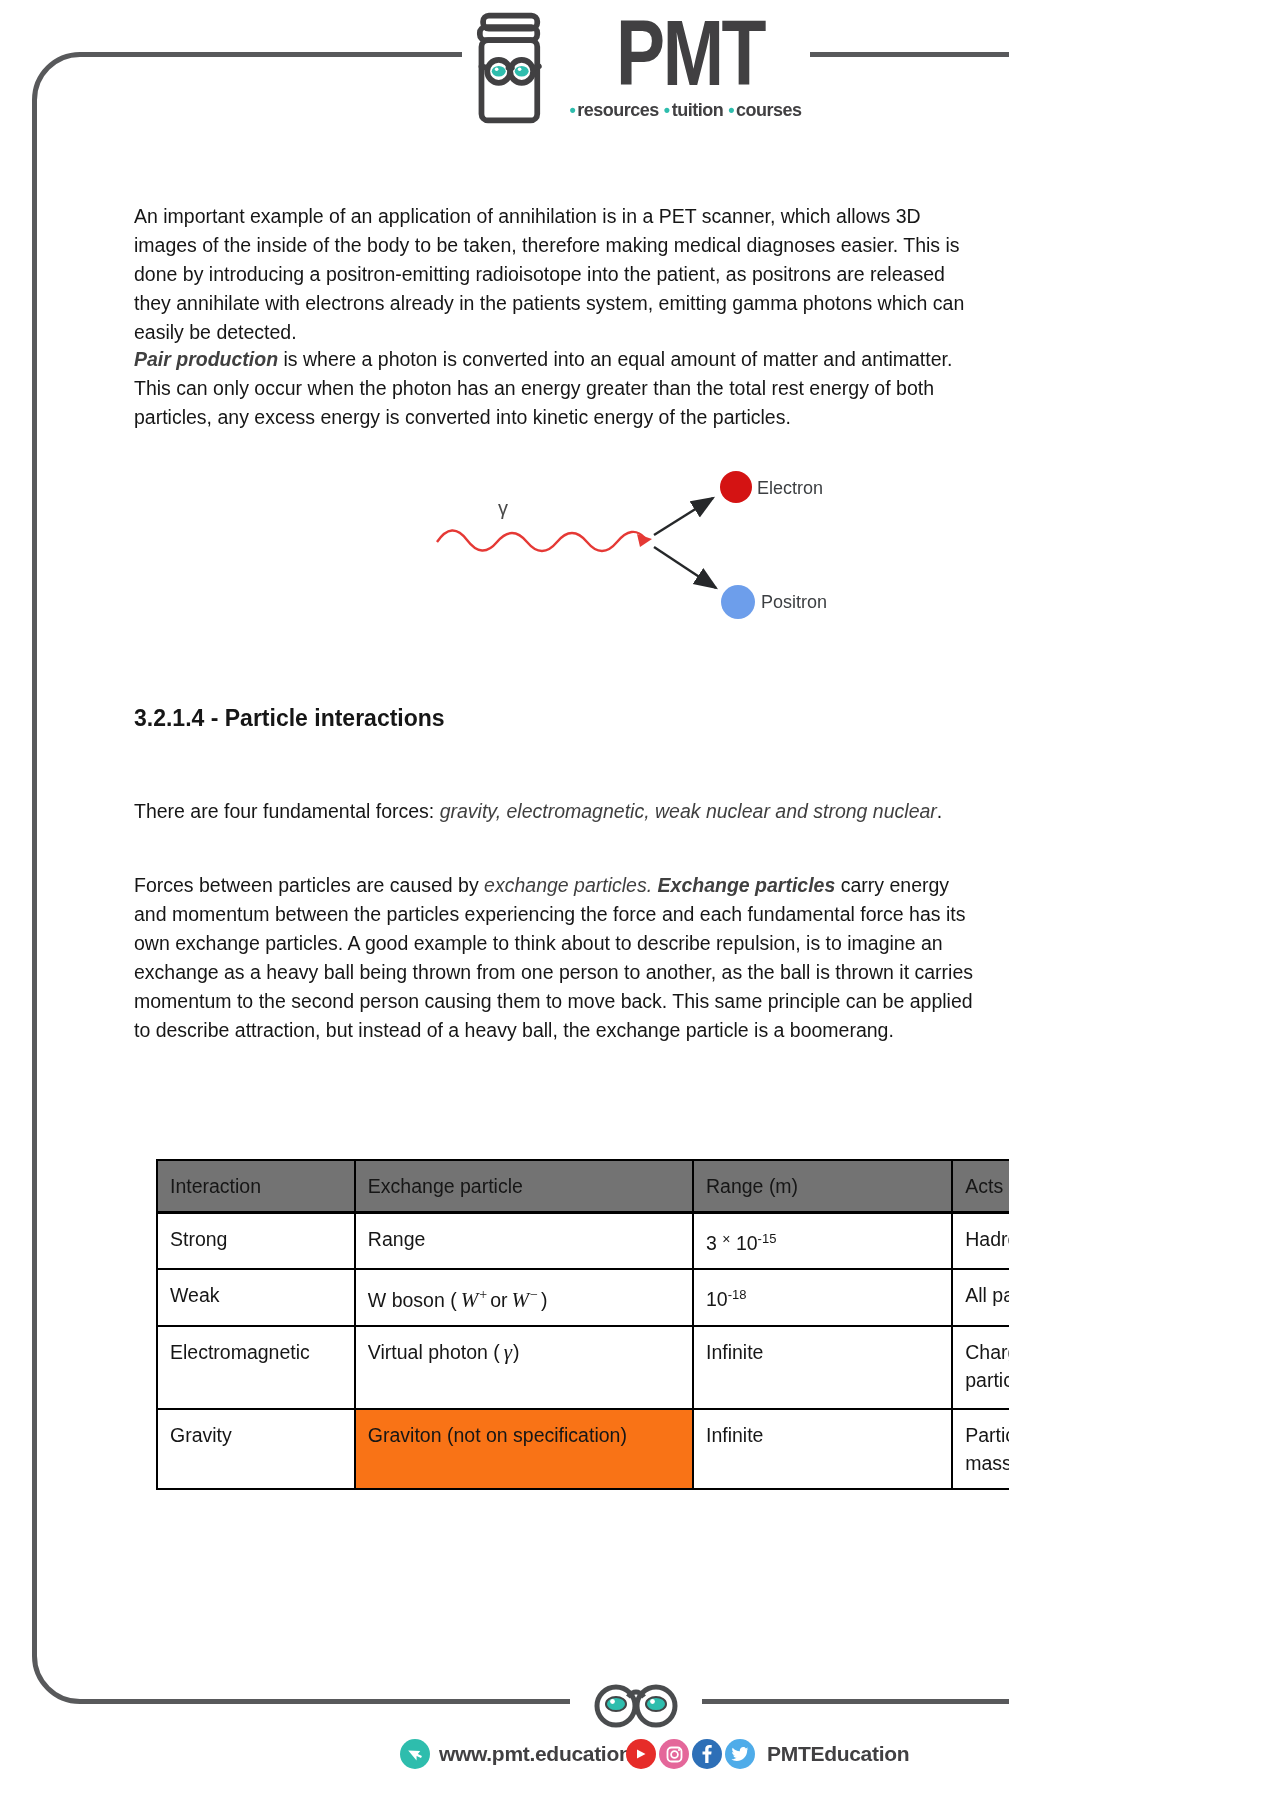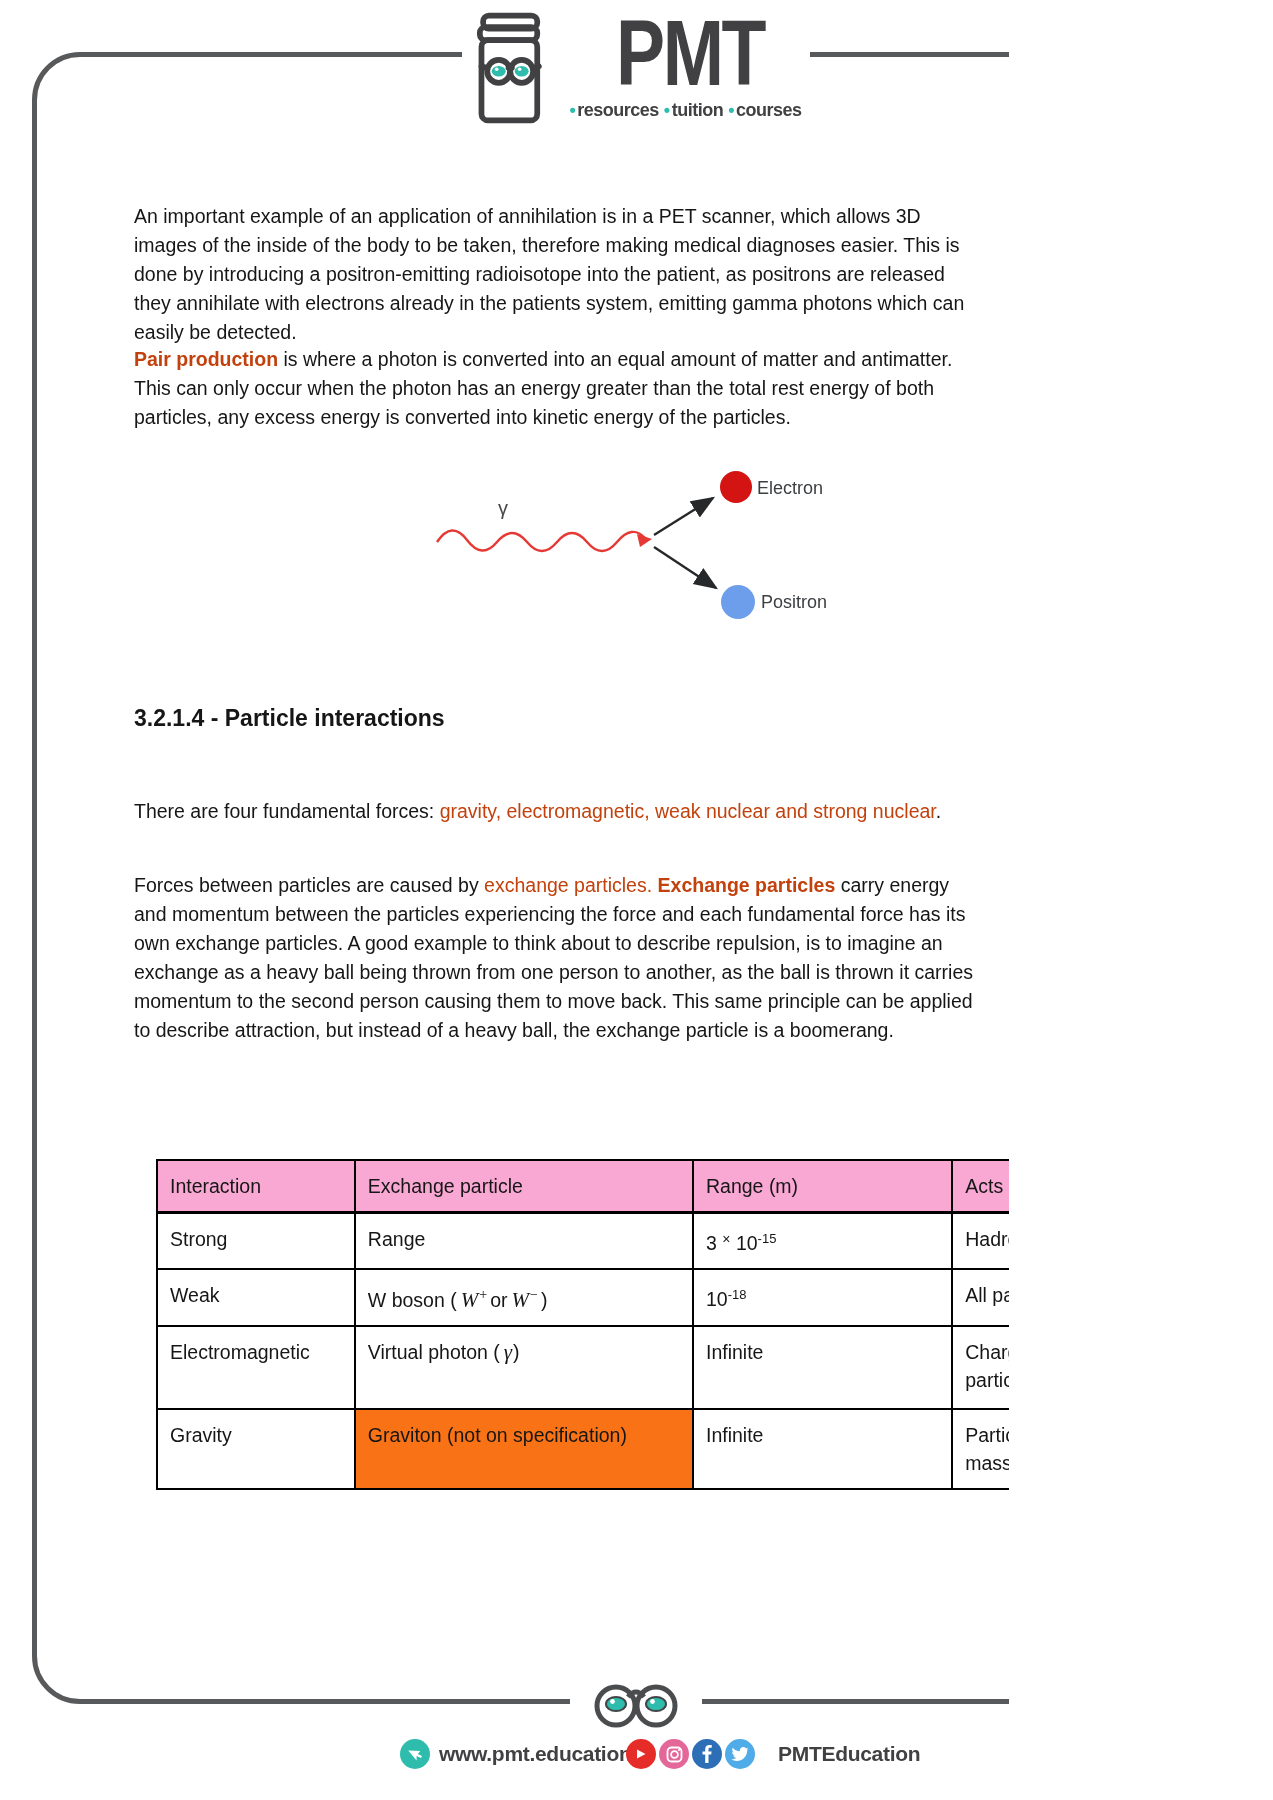--- a/index.html
+++ b/index.html
@@ -11,52 +11,52 @@
 
   
   .logo-wrap { position:absolute; left:462px; top:10px; width:348px; height:126px; background:#fff; display:flex; justify-content:center; align-items:flex-start; gap:12px; }
   .brand-block { display:flex; flex-direction:column; align-items:flex-end; }
   .brand-text { font-weight:700; font-size:92px; line-height:86px; letter-spacing:-3px; color:#414042; transform:scaleX(.80); transform-origin:left top; }
   .tagline { margin-top:4px; font-size:18px; font-weight:700; color:#414042; letter-spacing:-.5px; white-space:nowrap; }
   .tagline .dot { color:#2ebdad; margin:0 2px 0 5px; }
 
   
   .para { position:absolute; left:134px; width:845px; font-size:19.5px; line-height:29px; }
-  .red { color:#c2410c; }
+  .red { color:#404040;font-style:italic; }
   .bold { font-weight:700; }
   #p1 { top:160px;margin-top:42px; }
   #p2 { top:345px; }
   .heading { position:absolute; left:134px; top:705px; font-size:23px; font-weight:700; }
   #p3 { top:772px;margin-top:25px; }
   #p4 { top:871px; }
 
   
   .diagram { position:absolute; left:400px; top:455px; }
   .diagram text { font-family:"Liberation Sans",sans-serif; }
 
   
   table.interactions { position:absolute; left:156px; top:1159px; width:962px; border-collapse:collapse; font-size:19.5px; }
   table.interactions td { border:2px solid #000; vertical-align:top; padding:11px 12px; line-height:28px; }
-  table.interactions tr.head td { background:#f9a8d4; border-bottom:3px solid #000; height:52px; }
+  table.interactions tr.head td { background:#737373; border-bottom:3px solid #000; height:52px; }
   tr.r1 td { height:55px; } tr.r2 td { height:56px; } tr.r3 td { height:83px; } tr.r4 td { height:80px; }
   td.gray { background:#f97316; }
   sup.exp { font-size:13px; vertical-align:7px; letter-spacing:0; }
   sup.times { font-size:14px; vertical-align:6px; }
   .mvar { font-family:"Liberation Serif",serif; font-style:italic; font-size:21px; margin:0 1px 0 4px; }
   sup.mexp { font-family:"Liberation Serif",serif; font-size:14px; vertical-align:8px; margin-right:3px; }
 
   
   .glasses-mask { position:absolute; left:570px; top:1692px; width:132px; height:18px; background:#fff; }
   .glasses { position:absolute; left:566px; top:1670px; }
   .footer-row { position:absolute; top:1739px; display:flex; align-items:center; }
   .footer-left { left:400px; gap:9px; }
   .footer-right { left:626px; gap:3px; }
   .footer-text { font-size:21px; font-weight:700; color:#414042; letter-spacing:-.3px; }
   .social { width:30px; height:30px; border-radius:50%; display:flex; align-items:center; justify-content:center; }
-  .handle { margin-left:20px; }
+  .handle { margin-left:9px; }
 </style>
 </head>
 <body>
 
 <div class="page">
 
   <div class="frame"></div>
 
   <div class="logo-wrap">
     <svg width="82" height="116" viewBox="0 0 100 140">

